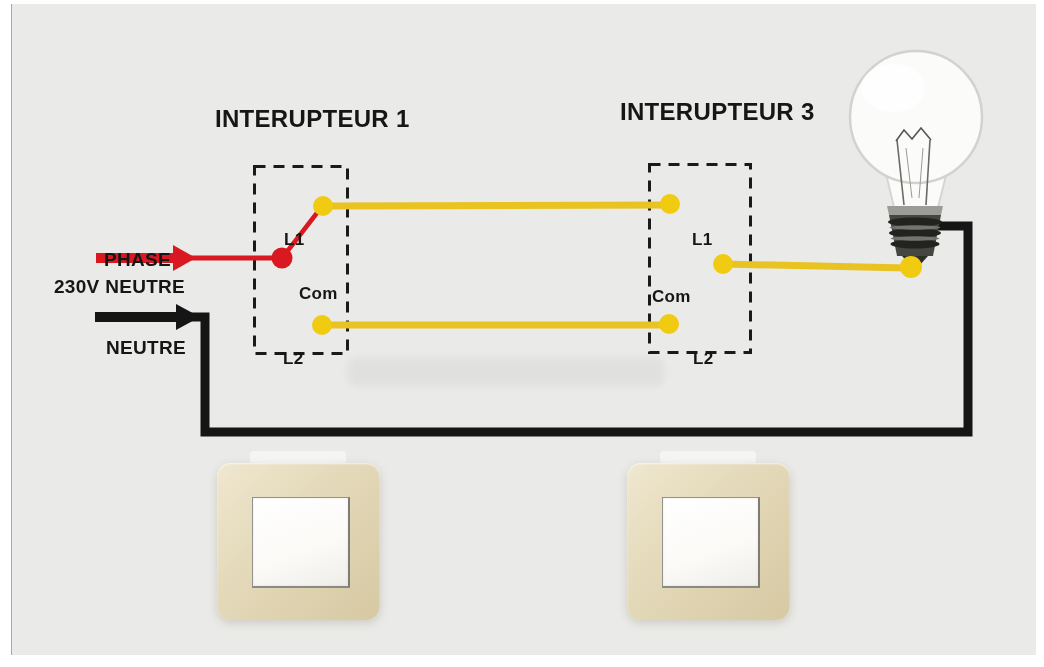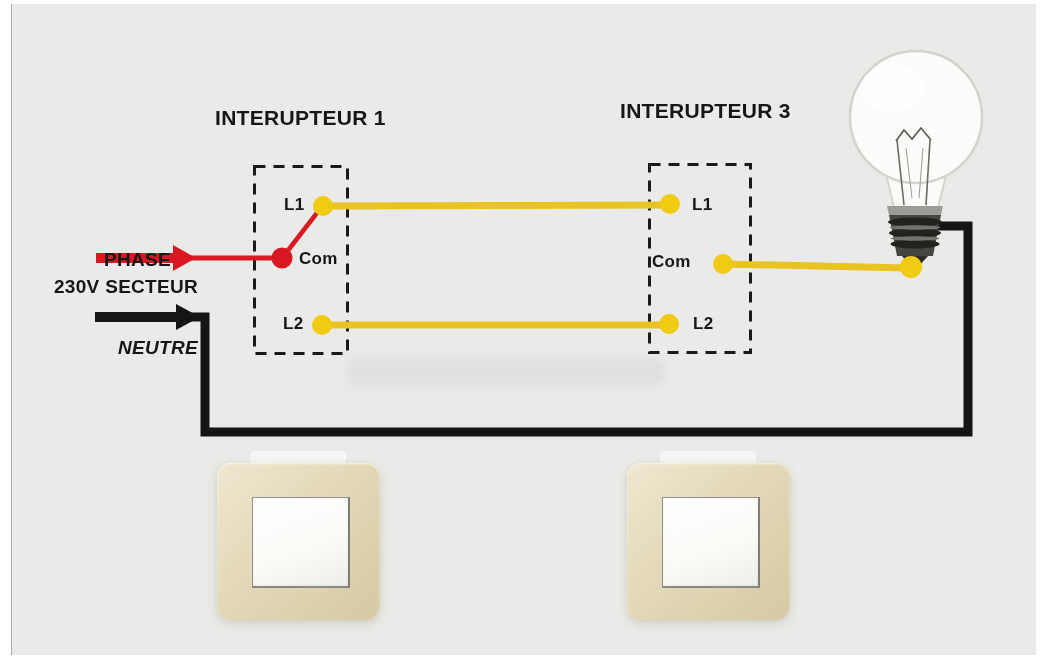--- a/index.html
+++ b/index.html
@@ -8,23 +8,23 @@
     font-family:"Liberation Sans",sans-serif;overflow:hidden;
   }
   .canvas{
     position:absolute;left:11px;top:4px;width:1024px;height:651px;
     background:#eaeae8;border-left:1px solid #a8a8a6;
   }
   .lbl{
     position:absolute;font-weight:700;color:#161616;white-space:nowrap;
     line-height:1;letter-spacing:.3px;
   }
-  .title{font-size:21px;}
+  .title{font-size:24px;}
   .side{font-size:19px;}
-  .term{font-size:17px;}
+  .term{font-size:17px;margin-top:35px;}
   svg.diagram{position:absolute;left:0;top:0;}
   .plate{
     position:absolute;width:163px;height:157px;border-radius:14px;
     background:linear-gradient(135deg,#efe7cf 0%,#e3d8b8 45%,#d6c9a3 100%);
     box-shadow:0 3px 8px rgba(120,110,80,.25), inset 0 1px 2px rgba(255,255,255,.7);
   }
   .rocker{
     position:absolute;left:35px;top:34px;width:95px;height:88px;
     background:linear-gradient(160deg,#ffffff 0%,#fbfaf7 60%,#eeede8 100%);
     border:1px solid #93928c;border-right:2px solid #7d7c76;border-bottom:2px solid #8a8983;
@@ -90,22 +90,22 @@
     <circle cx="911" cy="267" r="11" fill="#f1ca12"></circle>
   </g>
 </svg>
 
 <div class="watermark"></div>
 
 <div class="lbl title" style="left:215px;top:107px;">INTERUPTEUR 1</div>
 <div class="lbl title" style="left:620px;top:100px;">INTERUPTEUR 3</div>
 
 <div class="lbl side" style="left:104px;top:210px;margin-top:40px;">PHASE</div>
-<div class="lbl side" style="left:54px;top:277px;">230V SECTEUR</div>
-<div class="lbl side" style="left:118px;top:338px;font-style:italic;">NEUTRE</div>
+<div class="lbl side" style="left:54px;top:277px;">230V NEUTRE</div>
+<div class="lbl side" style="left:106px;top:338px;">NEUTRE</div>
 
 <div class="lbl term" style="left:284px;top:196px;">L1</div>
 <div class="lbl term" style="left:299px;top:250px;">Com</div>
 <div class="lbl term" style="left:283px;top:315px;">L2</div>
 
 <div class="lbl term" style="left:692px;top:196px;">L1</div>
 <div class="lbl term" style="left:652px;top:253px;">Com</div>
 <div class="lbl term" style="left:693px;top:315px;">L2</div>
 
 <div class="plate-highlight" style="left:250px;top:451px;"></div>

